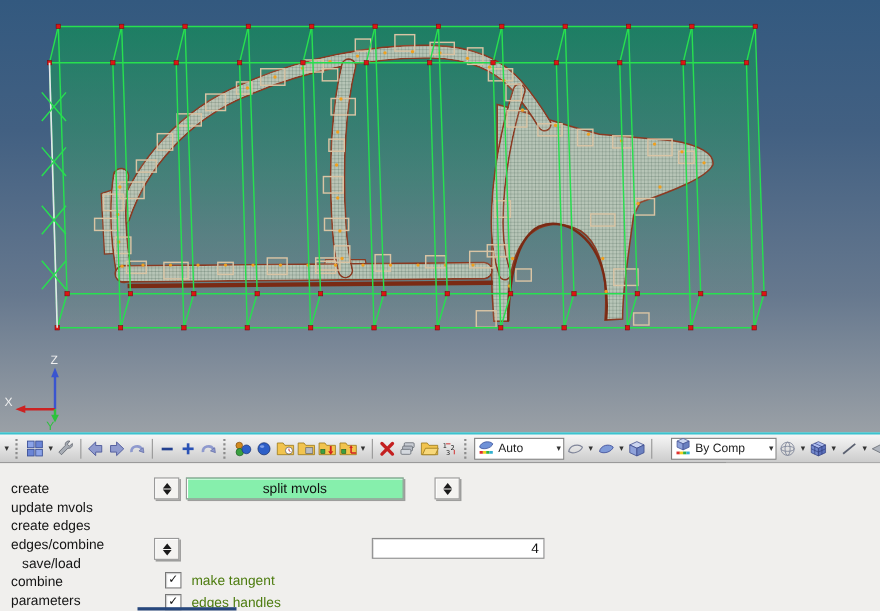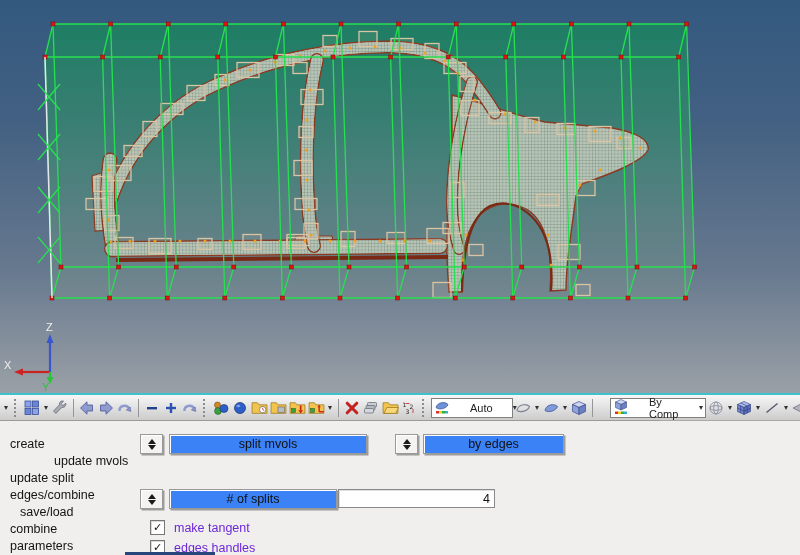--- a/index.html
+++ b/index.html
@@ -15,47 +15,47 @@
   #toolbar{position:absolute;left:0;top:393px;width:800px;height:25px;
     border-top:2px solid #3cc3cf;background:linear-gradient(#f7f7f7,#cccccc);
     display:flex;align-items:center;gap:1px;padding-left:2px;overflow:hidden;
     border-bottom:1px solid #aaa;box-sizing:content-box;}
   .ticon{width:18px;height:18px;flex:none;display:flex;align-items:center;justify-content:center;}
   .ticon svg{display:block}
   .tcaret{width:8px;flex:none;font-size:8px;color:#333;text-align:center;line-height:18px;}
   .tsep{width:1px;height:18px;background:#969696;margin:0 3px;flex:none;}
   .tgrip{width:3px;height:18px;border-left:2px dotted #8c8c8c;margin:0 3px;flex:none;}
   .tcombo{height:18px;background:#fff;border:1px solid #7f7f7f;display:flex;align-items:center;
-    gap:20px;padding:0 2px;font-size:11px;color:#222;flex:none;}
+    gap:3px;padding:0 2px;font-size:11px;color:#222;flex:none;}
   .tcombo .clabel{flex:1 1 auto;}
   .tcombo .ccaret{font-size:8px;color:#333;}
 
   
   #panel{position:absolute;left:0;top:420px;width:660px;height:135px;
     background:#f0efed;border-top:1px solid #9a9a9a;}
   .pmi{position:absolute;left:10px;height:17px;font-size:12.5px;color:#141414;
     white-space:nowrap;cursor:default;}
-  .pbtn{position:absolute;height:20px;background:#3b82f6;border:1px solid #999;
+  .pbtn{position:absolute;height:20px;background:#86efac;border:1px solid #999;
     box-shadow:1.5px 1.5px 0 rgba(90,90,90,.55), inset 1px 1px 0 #fff;
     font-size:12.5px;color:#111;font-family:inherit;text-align:center;padding:0;}
   .spin{position:absolute;width:23px;height:20px;background:#f4f3f1;border:1px solid #999;
     box-shadow:1.5px 1.5px 0 rgba(90,90,90,.55), inset 1px 1px 0 #fff;
     display:flex;flex-direction:column;align-items:center;justify-content:center;gap:1px;padding:0;}
   .tri-up{width:0;height:0;border-left:4px solid transparent;border-right:4px solid transparent;
     border-bottom:5px solid #1a1a1a;}
   .tri-dn{width:0;height:0;border-left:4px solid transparent;border-right:4px solid transparent;
     border-top:5px solid #1a1a1a;}
   .pinput{position:absolute;height:17px;background:#fff;border:1px solid #8a8a8a;
     box-shadow:inset 1px 1px 0 rgba(0,0,0,.12);font-size:12.5px;color:#111;
     text-align:right;padding:0 4px;font-family:inherit;}
   .cbrow{position:absolute;display:flex;align-items:center;gap:9px;}
   .cbox{width:13px;height:13px;background:#fff;border:1px solid #777;
     box-shadow:inset 1px 1px 0 rgba(0,0,0,.15);display:flex;align-items:center;
     justify-content:center;font-size:11px;line-height:11px;color:#111;}
-  .cblabel{font-size:12.5px;color:#6d28d9;}
+  .cblabel{font-size:12.5px;color:#4d7c0f;}
   #partial-bar{position:absolute;left:125px;top:131px;width:90px;height:4px;background:#27477c;}
 </style>
 </head>
 <body>
 
 <div id="app">
 
   <div id="viewport">
     <svg id="vp-svg" width="800" height="393">
       <defs>
@@ -519,44 +519,42 @@
         <svg width="16" height="16" viewBox="0 0 16 16">
           <polygon points="8,4.5 15,8 8,11.5 1,8" fill="#b0b5be" stroke="#62676f" stroke-width=".7"></polygon>
         </svg>
       </span>
       <span class="tcaret">▾</span>
     </div>
 
   <div id="panel">
     <div id="pmenu">
         <div class="pmi" style="top: 16px;">create</div>
-        <div class="pmi" style="top: 33px; margin-left: 44px;">update mvols</div>
-        <div class="pmi" style="top: 50px;">update split</div>
+        <div class="pmi" style="top: 33px;">update mvols</div>
+        <div class="pmi" style="top: 50px;">create edges</div>
         <div class="pmi" style="top: 67px;">edges/combine</div>
         <div class="pmi" style="top: 84px; margin-left: 10px;">save/load</div>
         <div class="pmi" style="top: 101px;">combine</div>
         <div class="pmi" style="top: 118px;">parameters</div>
       </div>
 
     <button class="spin" style="left:140px;top:13px">
       <span class="tri-up"></span>
       <span class="tri-dn"></span>
     </button>
     <button class="pbtn" style="left:169px;top:13px;width:198px">split mvols</button>
     <button class="spin" style="left:395px;top:13px">
       <span class="tri-up"></span>
       <span class="tri-dn"></span>
     </button>
-    <button class="pbtn" style="left:423px;top:13px;width:141px">by edges</button>
 
     <button class="spin" style="left:140px;top:68px">
       <span class="tri-up"></span>
       <span class="tri-dn"></span>
     </button>
-    <button class="pbtn" style="left:169px;top:68px;width:168px"># of splits</button>
     <input class="pinput" style="left: 338px; top: 68px; width: 147px;" value="4">
 
     <div class="cbrow" style="left:150px;top:99px">
       <span class="cbox">✓</span>
       <span class="cblabel">make tangent</span>
     </div>
     <div class="cbrow" style="left:150px;top:119px">
       <span class="cbox">✓</span>
       <span class="cblabel">edges handles</span>
     </div>

